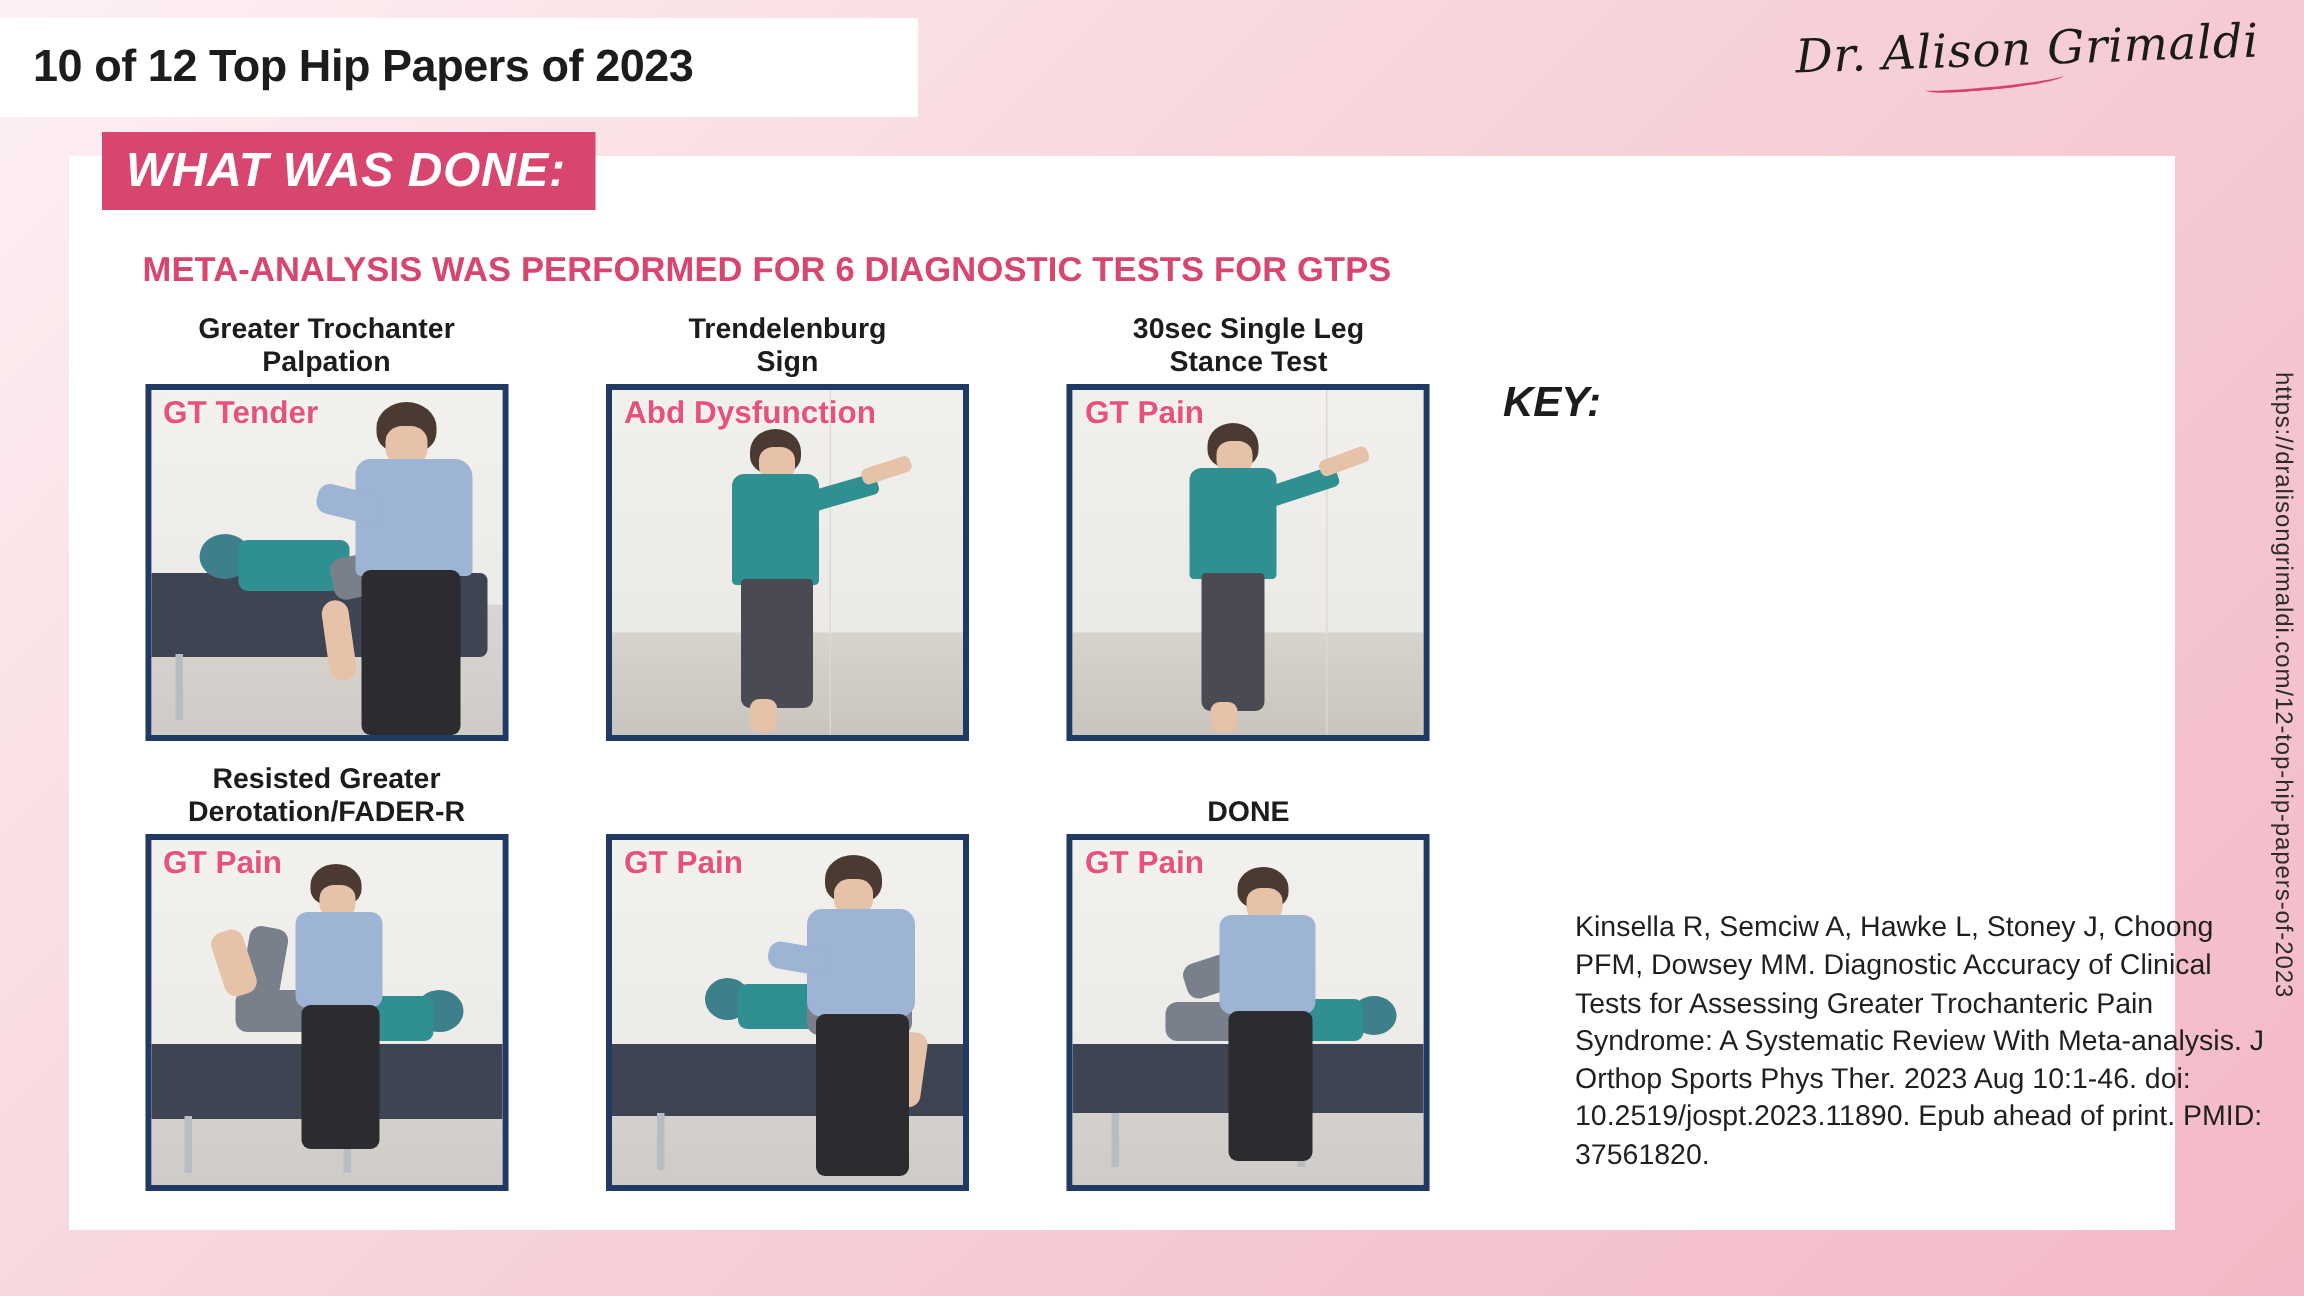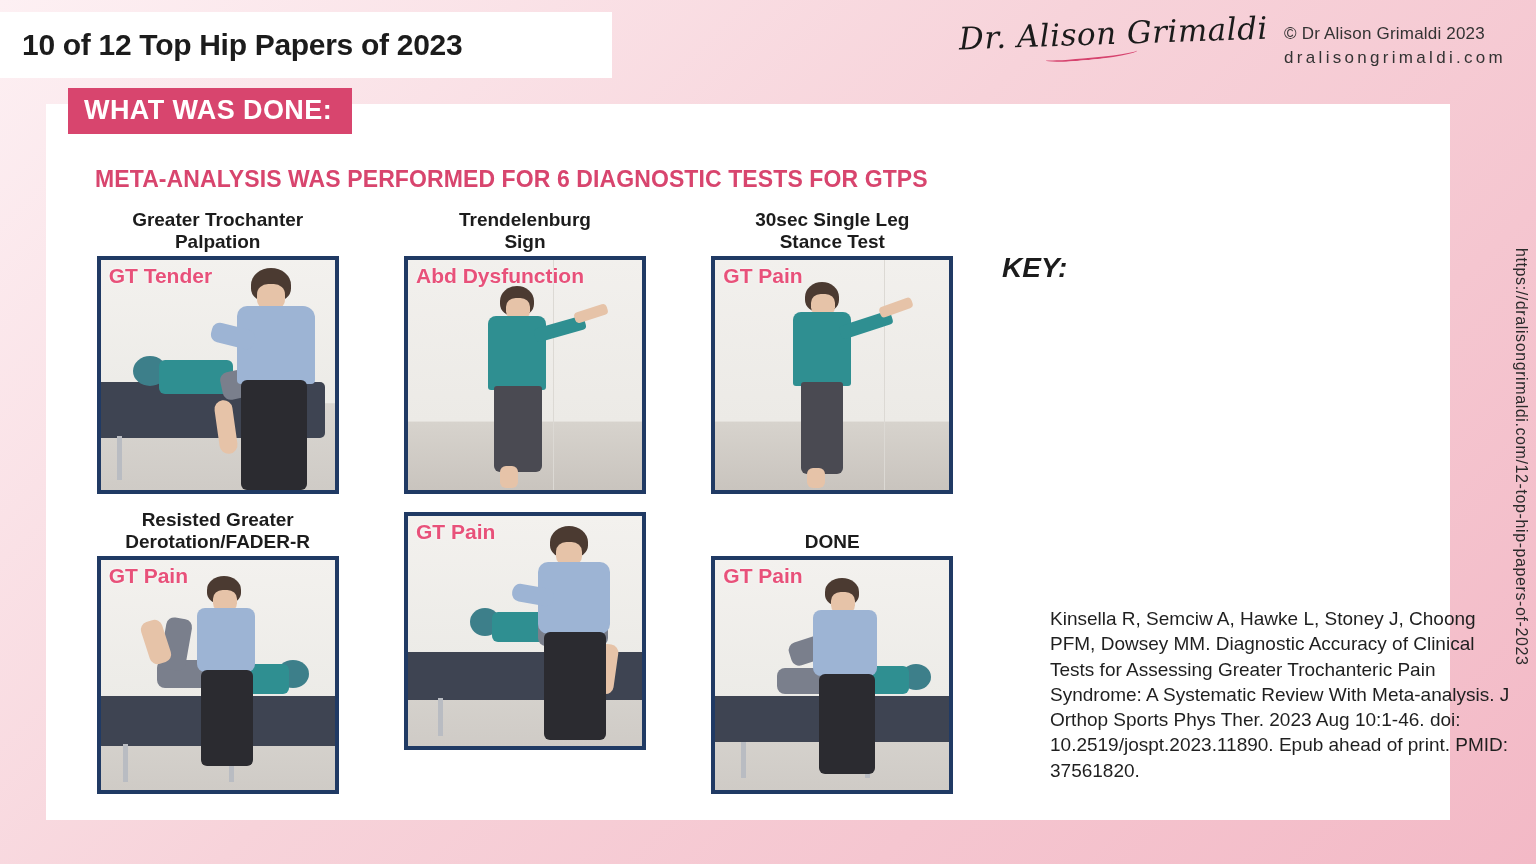--- a/index.html
+++ b/index.html
@@ -87,22 +87,23 @@
     width: 1404px; height: 716px;
     background: #ffffff;
   }
 
   .what-was-done {
     position: absolute;
     left: 22px; top: 6px;
     transform: translateY(-22px);
     background: #d8456e;
     color: #ffffff;
-    font-size: 27px;
-    font-weight: bold;
+    font-size: 32px;
+    font-weight: bold;
+    font-style: italic;
     padding: 7px 20px 8px 16px;
     letter-spacing: 0.4px;
   }
 
   .subhead {
     position: absolute;
     left: 24px; top: 62px;
     color: #d8456e;
     font-size: 23px;
     font-weight: bold;
@@ -112,20 +113,21 @@
 
   
   .grid {
     position: absolute;
     left: 24px; top: 104px;
     width: 910px;
   }
   .row {
     display: flex;
     gap: 12px;
+    align-items: flex-end;
   }
   .cell {
     width: 303px;
     display: flex;
     flex-direction: column;
     align-items: center;
   }
   .cell .caption {
     font-size: 19px;
     font-weight: bold;
@@ -231,24 +233,20 @@
 <div class="slide">
 
   <div class="title-box">
     <span class="title">10 of 12 Top Hip Papers of 2023</span>
   </div>
 
   <div class="brand">
     <div class="brand-script">
       <span>Dr. Alison Grimaldi</span>
       <span class="swash"></span>
-    </div>
-    <div class="brand-lines">
-      <div class="copy">© Dr Alison Grimaldi 2023</div>
-      <div class="site">dralisongrimaldi.com</div>
     </div>
   </div>
 
   <div class="card">
 
     <div class="what-was-done">WHAT WAS DONE:</div>
     <div class="subhead">META-ANALYSIS WAS PERFORMED FOR 6 DIAGNOSTIC TESTS FOR GTPS</div>
 
     <div class="grid">
 

